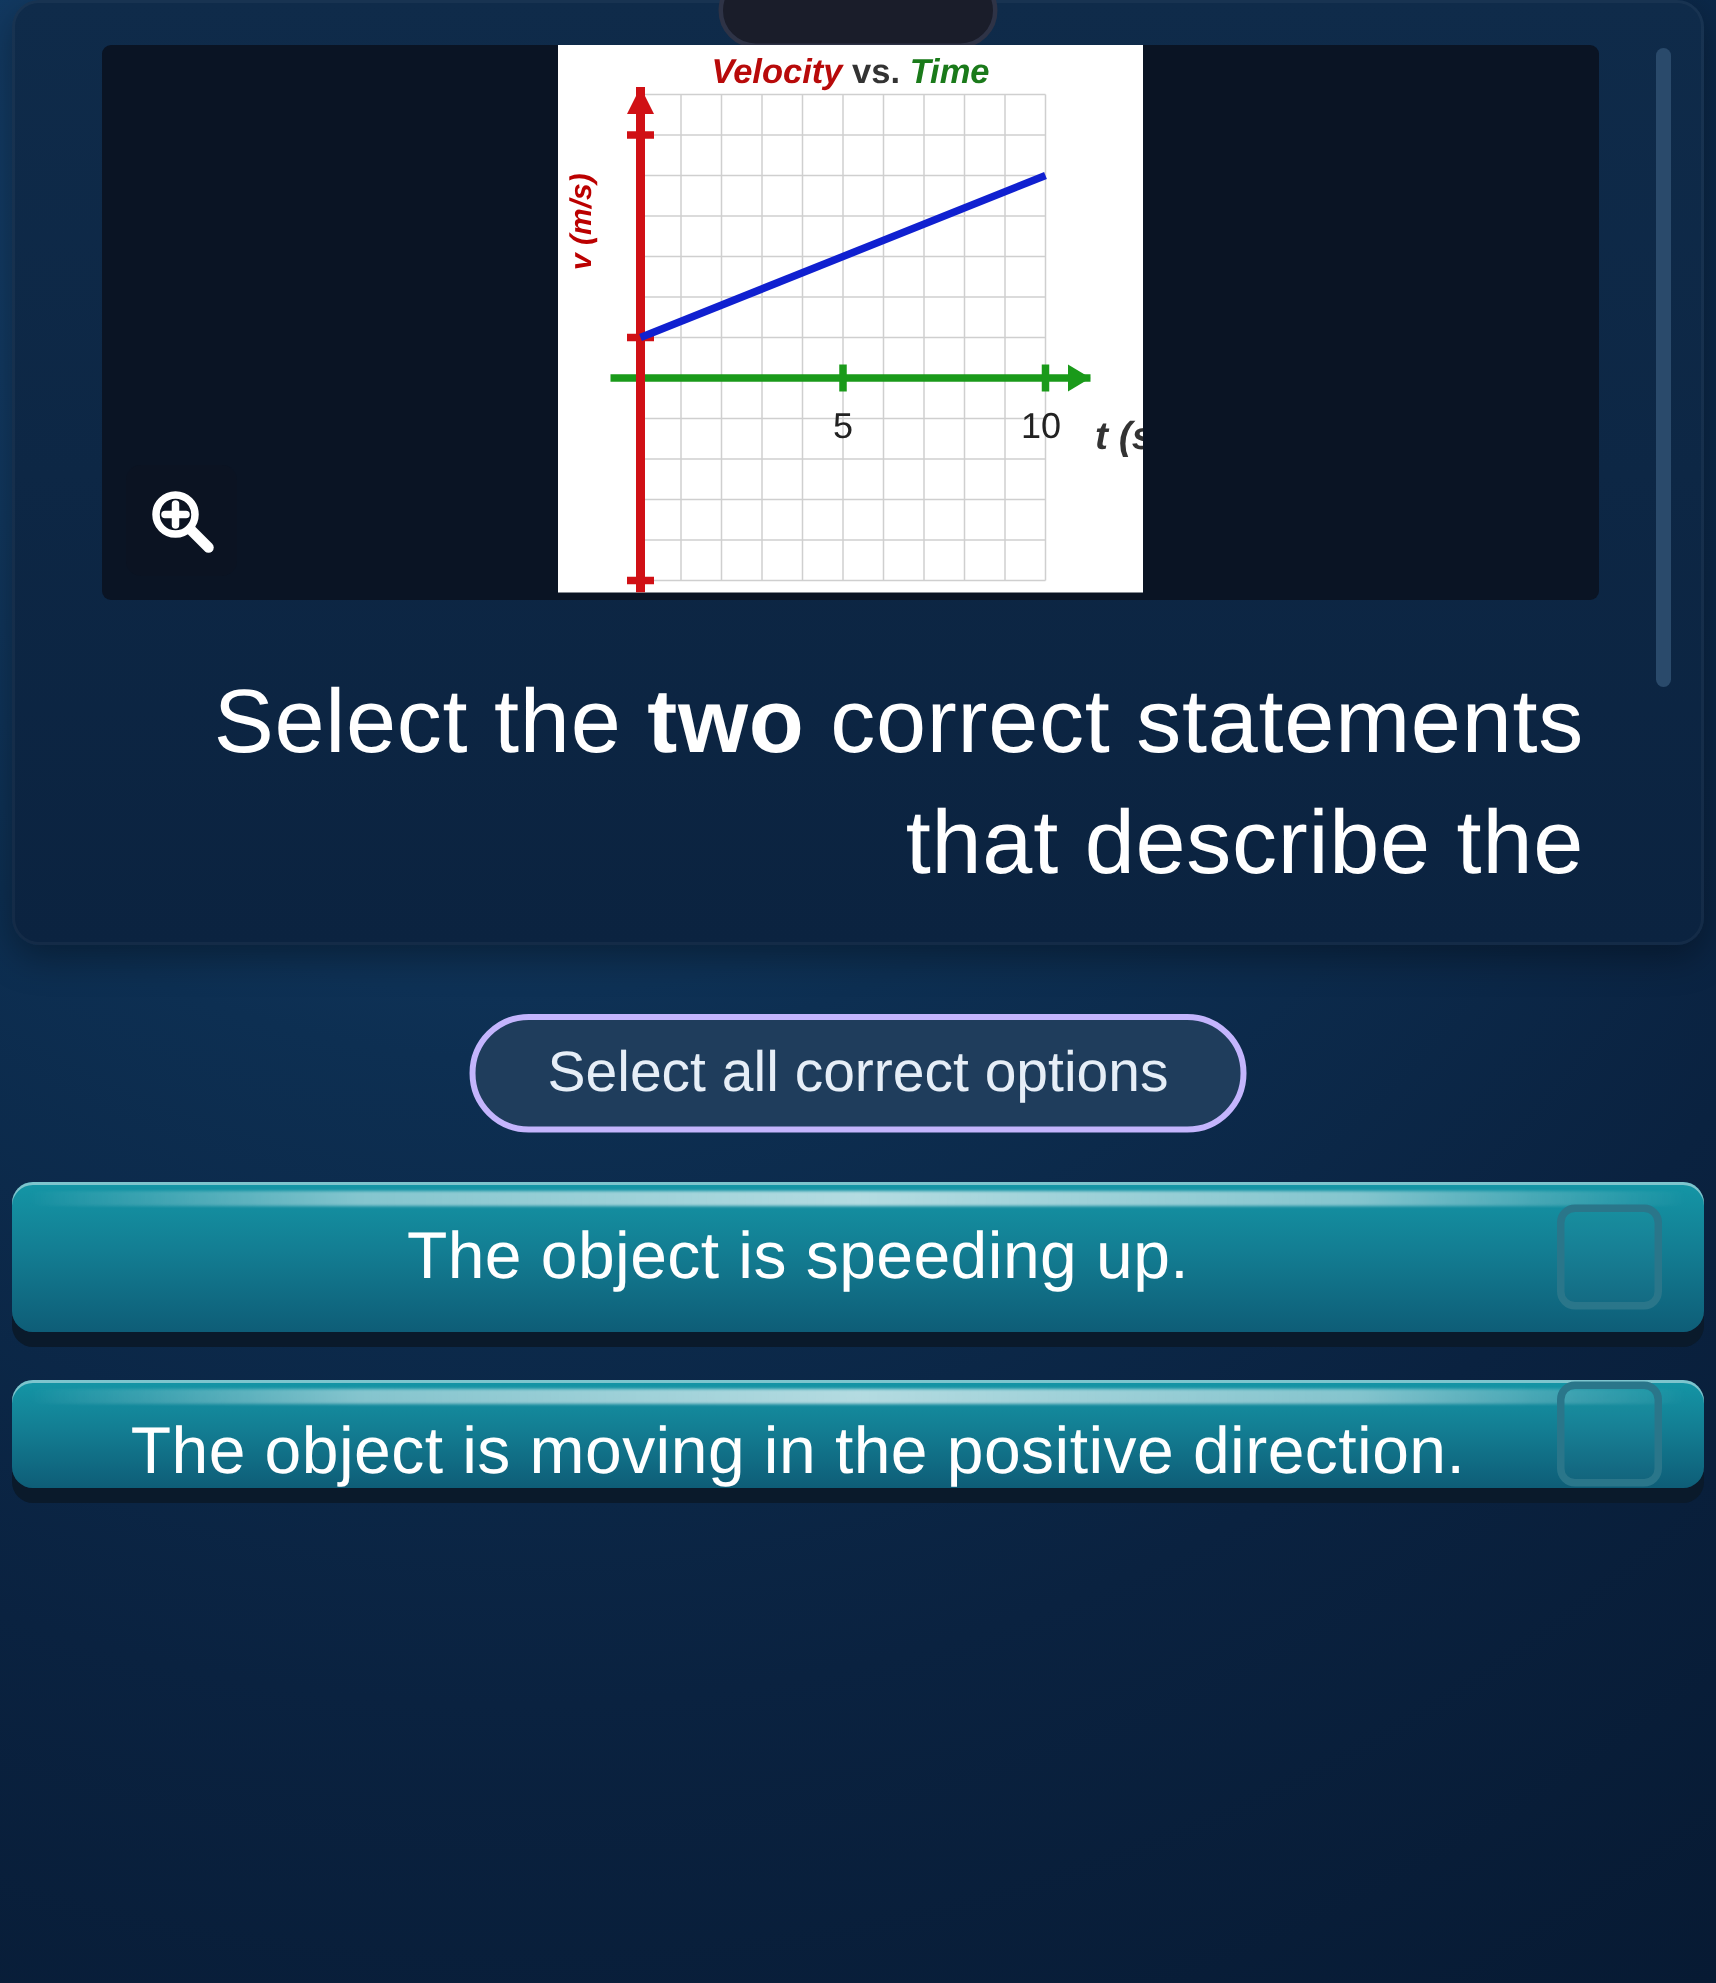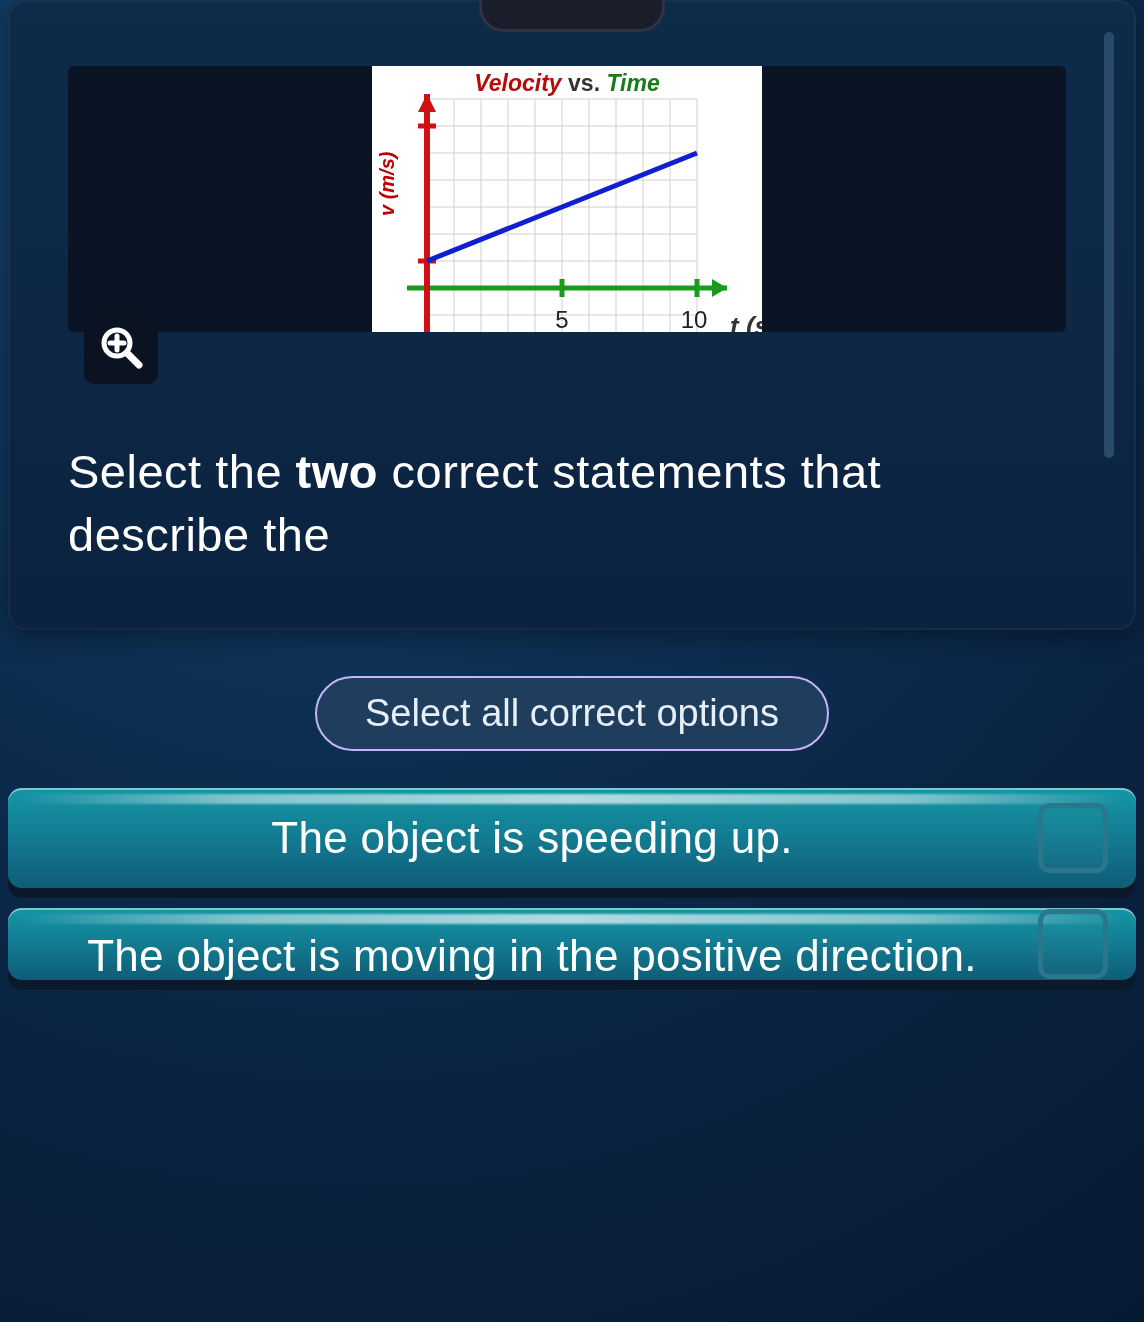--- a/index.html
+++ b/index.html
@@ -26,25 +26,24 @@
   .top-chip{
     position:absolute;
     left:50%;top:-18px;transform:translateX(-50%);
     min-width:180px;height:44px;
     background:#1a1d2a;
     border:3px solid #2e3346;
     border-radius:999px;
   }
   .image-region{
     position:absolute;
-    left:60px;right:70px;top:30px;height:266px;
+    left:60px;right:70px;top:30px;height:370px;
     background:#0a1424;
     border-radius:6px;
     overflow:hidden;
-    margin-top:36px;
   }
   .chart-tile{
     position:absolute;
     left:50%;top:0;transform:translateX(-50%);
     width:390px;height:365px;
     background:#ffffff;
     overflow:hidden;
   }
   .chart-tile svg{display:block}
   .chart-title{
@@ -72,47 +71,47 @@
     right:22px;top:32px;width:10px;height:426px;
     background:#2a4a6b;
     border-radius:5px;
   }
   .question-area{
     position:absolute;
     left:60px;right:80px;top:440px;bottom:0;
     overflow:hidden;
   }
   .question-text{
-    font-size:47px;
+    font-size:60px;
     line-height:1.35;
     font-weight:400;
     color:#fff;
-    text-align:left;
+    text-align:right;
     letter-spacing:.5px;
   }
   .question-text .bold{font-weight:800}
   .instruction-chip{
     position:absolute;
     left:50%;top:676px;transform:translateX(-50%);
     padding:14px 48px;
     background:#1f3d5c;
-    border:2px solid #c4b5fd;
+    border:4px solid #c4b5fd;
     border-radius:999px;
     font-size:38px;
     color:#e6eef7;
     white-space:nowrap;
   }
   .options{
     position:absolute;
     left:8px;right:8px;top:788px;
   }
   .option{
     position:relative;
     height:100px;
-    margin-bottom:20px;
+    margin-bottom:32px;
     border-radius:14px;
     background:linear-gradient(180deg,#1496a6 0%,#137e93 45%,#0e5d77 100%);
     box-shadow:0 10px 0 #0a1a2b, inset 0 2px 0 rgba(255,255,255,.45);
     cursor:pointer;
     display:flex;align-items:center;justify-content:center;
     overflow:hidden;
   }
   .option::before{
     content:"";
     position:absolute;left:10px;right:10px;top:6px;height:10px;

